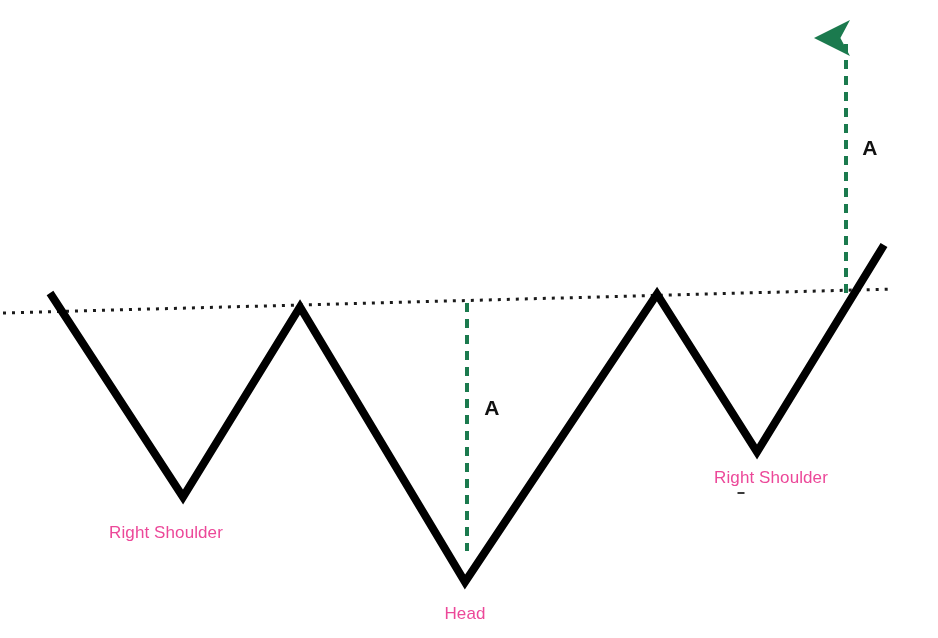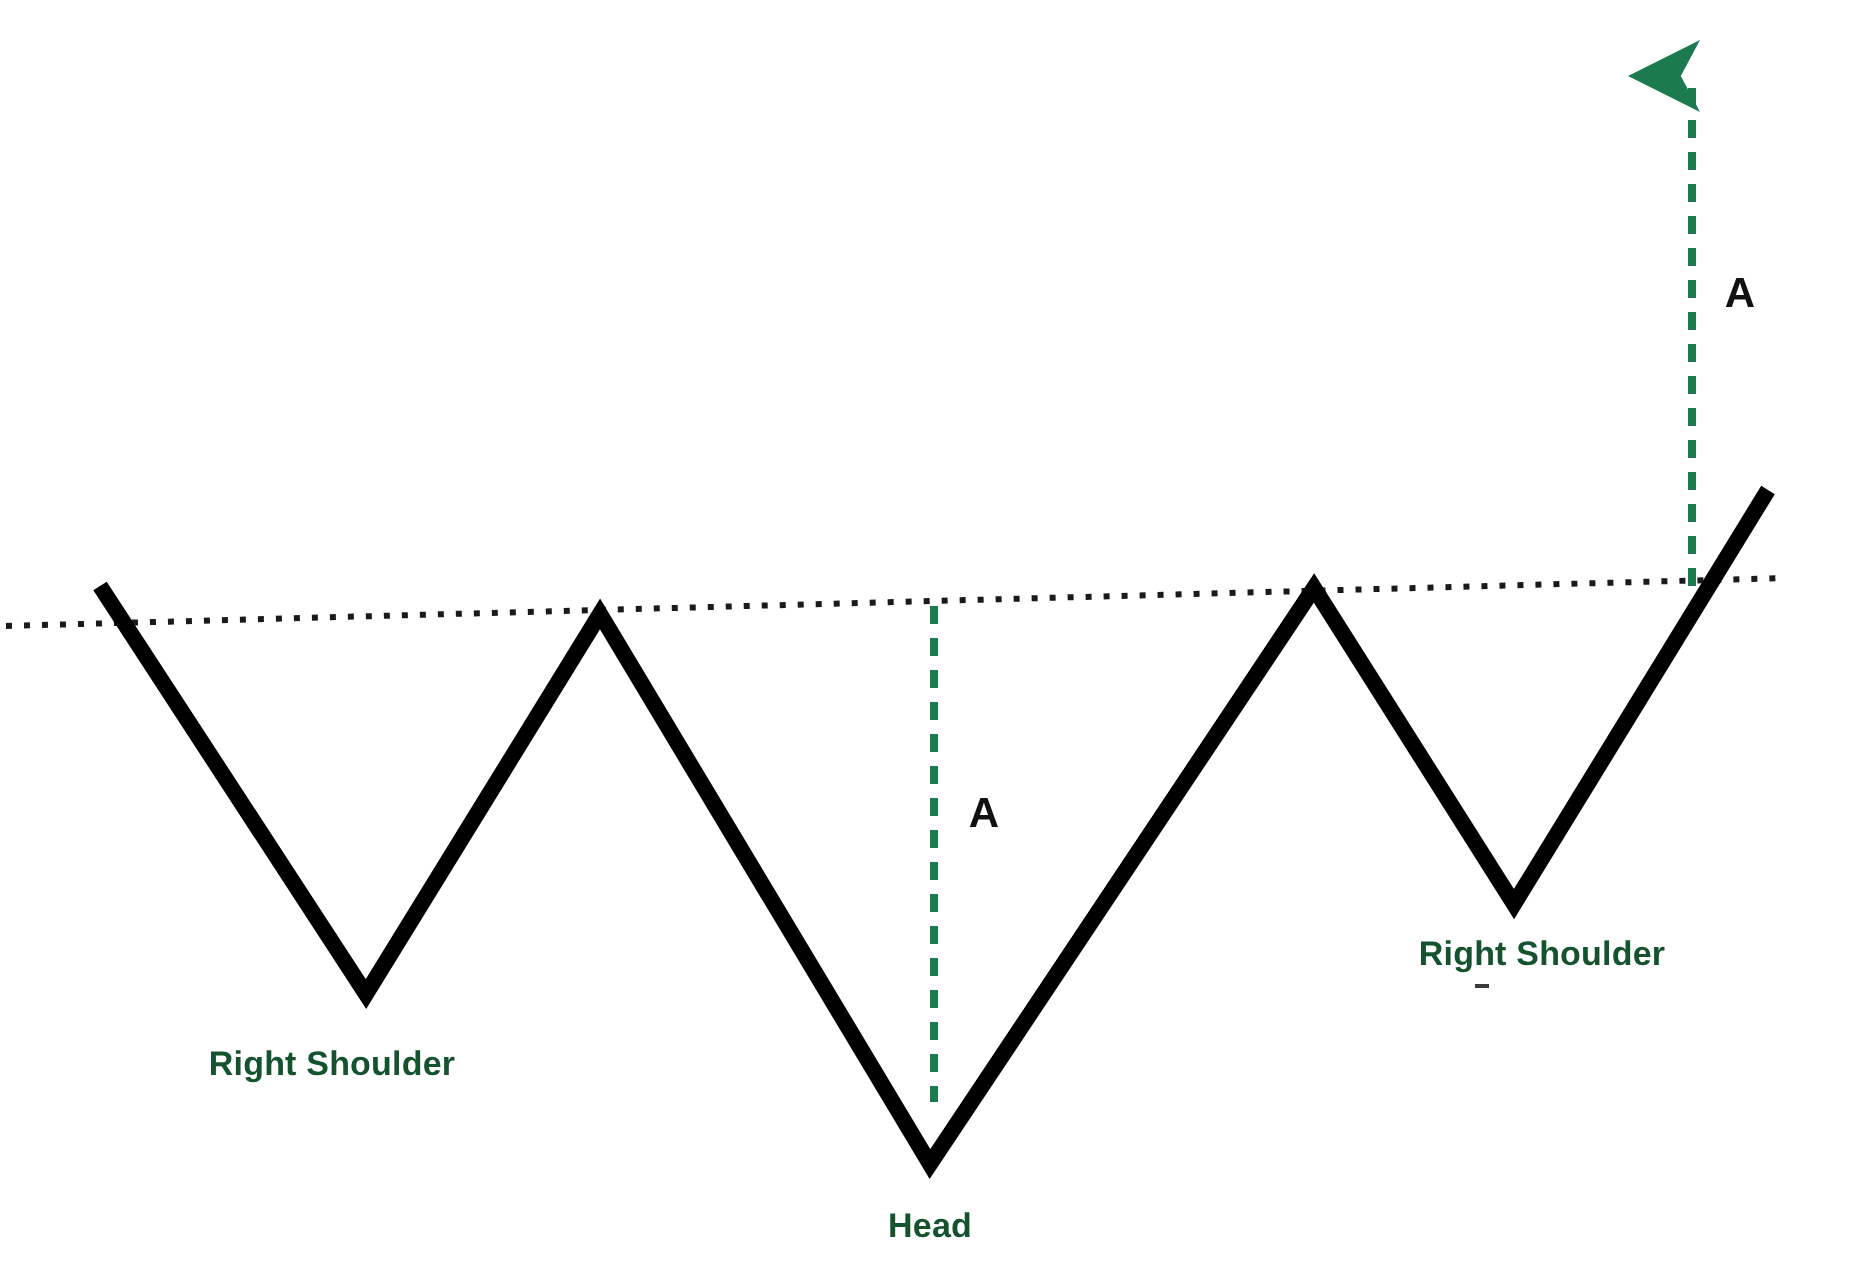--- a/index.html
+++ b/index.html
@@ -21,24 +21,24 @@
     position: absolute;
     left: 0;
     top: 0;
     width: 938px;
     height: 638px;
     display: block;
   }
   .lbl {
     position: absolute;
     white-space: nowrap;
-    color: #14532d;
+    color: #ec4899;
     font-family: "Liberation Sans", sans-serif;
     font-size: 17px;
-    font-weight: 700;
+    font-weight: 400;
     letter-spacing: 0.1px;
     transform: translate(-50%, -50%);
     line-height: 1;
   }
   .lbl-a {
     font-size: 21px;
     font-weight: 700;
     color: #111111;
   }
   .artifact-dash {

